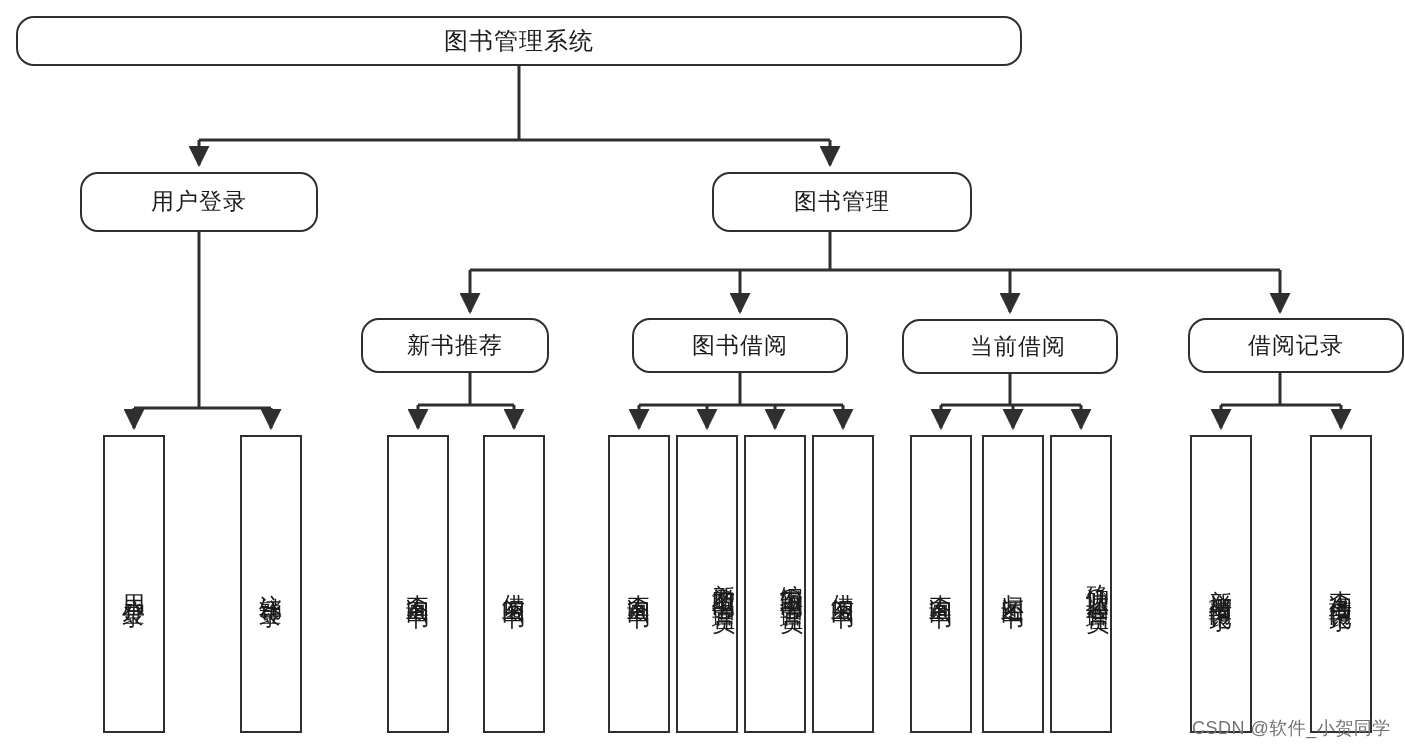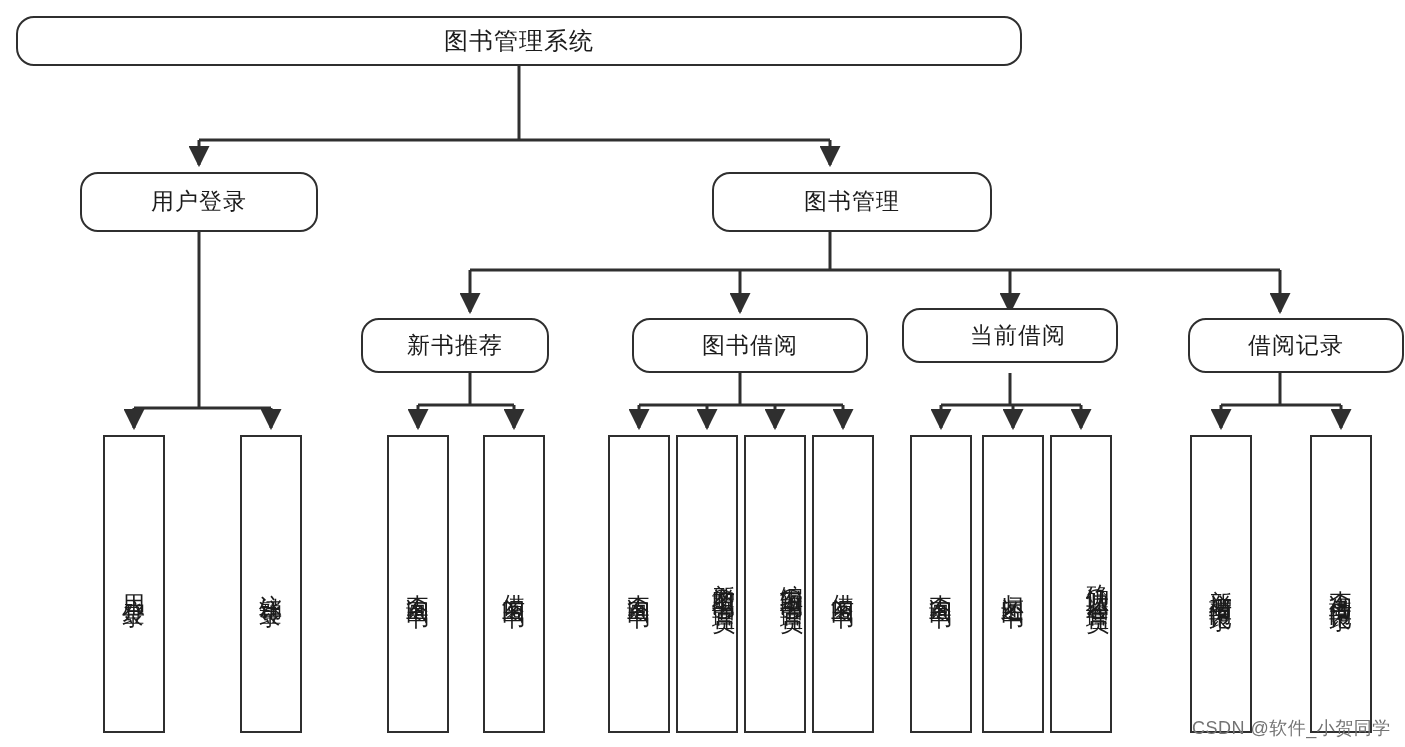--- a/index.html
+++ b/index.html
@@ -124,30 +124,30 @@
     </g>
   </svg>
 
   <div id="node-layer">
       <div class="node node-h node-root" style="left: 16px; top: 16px; width: 1006px; height: 50px;">
         <span>图书管理系统</span>
       </div>
       <div class="node node-h" style="left: 80px; top: 172px; width: 238px; height: 60px;">
         <span>用户登录</span>
       </div>
-      <div class="node node-h" style="left: 712px; top: 172px; width: 280px; height: 60px; justify-content: center;">
+      <div class="node node-h" style="left: 712px; top: 172px; width: 260px; height: 60px; justify-content: center;">
         <span>图书管理</span>
       </div>
       <div class="node node-h" style="left: 361px; top: 318px; width: 188px; height: 55px;">
         <span>新书推荐</span>
       </div>
-      <div class="node node-h" style="left: 632px; top: 318px; width: 236px; height: 55px;">
+      <div class="node node-h" style="left: 632px; top: 318px; width: 216px; height: 55px;">
         <span>图书借阅</span>
       </div>
-      <div class="node node-h" style="left: 902px; top: 308px; width: 216px; height: 55px; padding-left: 16px;">
+      <div class="node node-h" style="left: 902px; top: 319px; width: 216px; height: 55px; padding-left: 16px;">
         <span>当前借阅</span>
       </div>
       <div class="node node-h" style="left: 1172px; top: 318px; width: 216px; height: 55px; margin-left: 16px;">
         <span>借阅记录</span>
       </div>
       <div class="node node-v" style="left: 103px; top: 435px; width: 62px; height: 298px;">
         <span>用户登录</span>
       </div>
       <div class="node node-v" style="left: 240px; top: 435px; width: 62px; height: 298px;">
         <span>注销登录</span>

